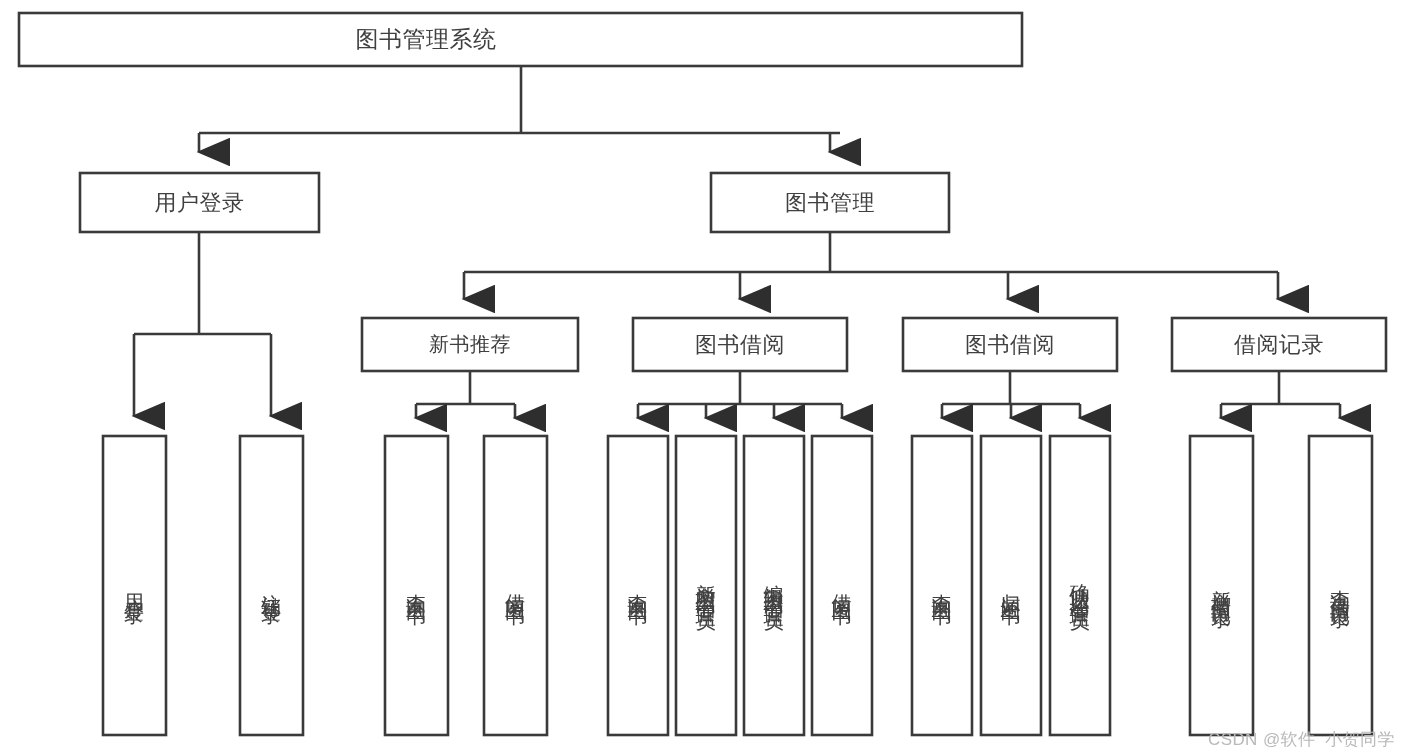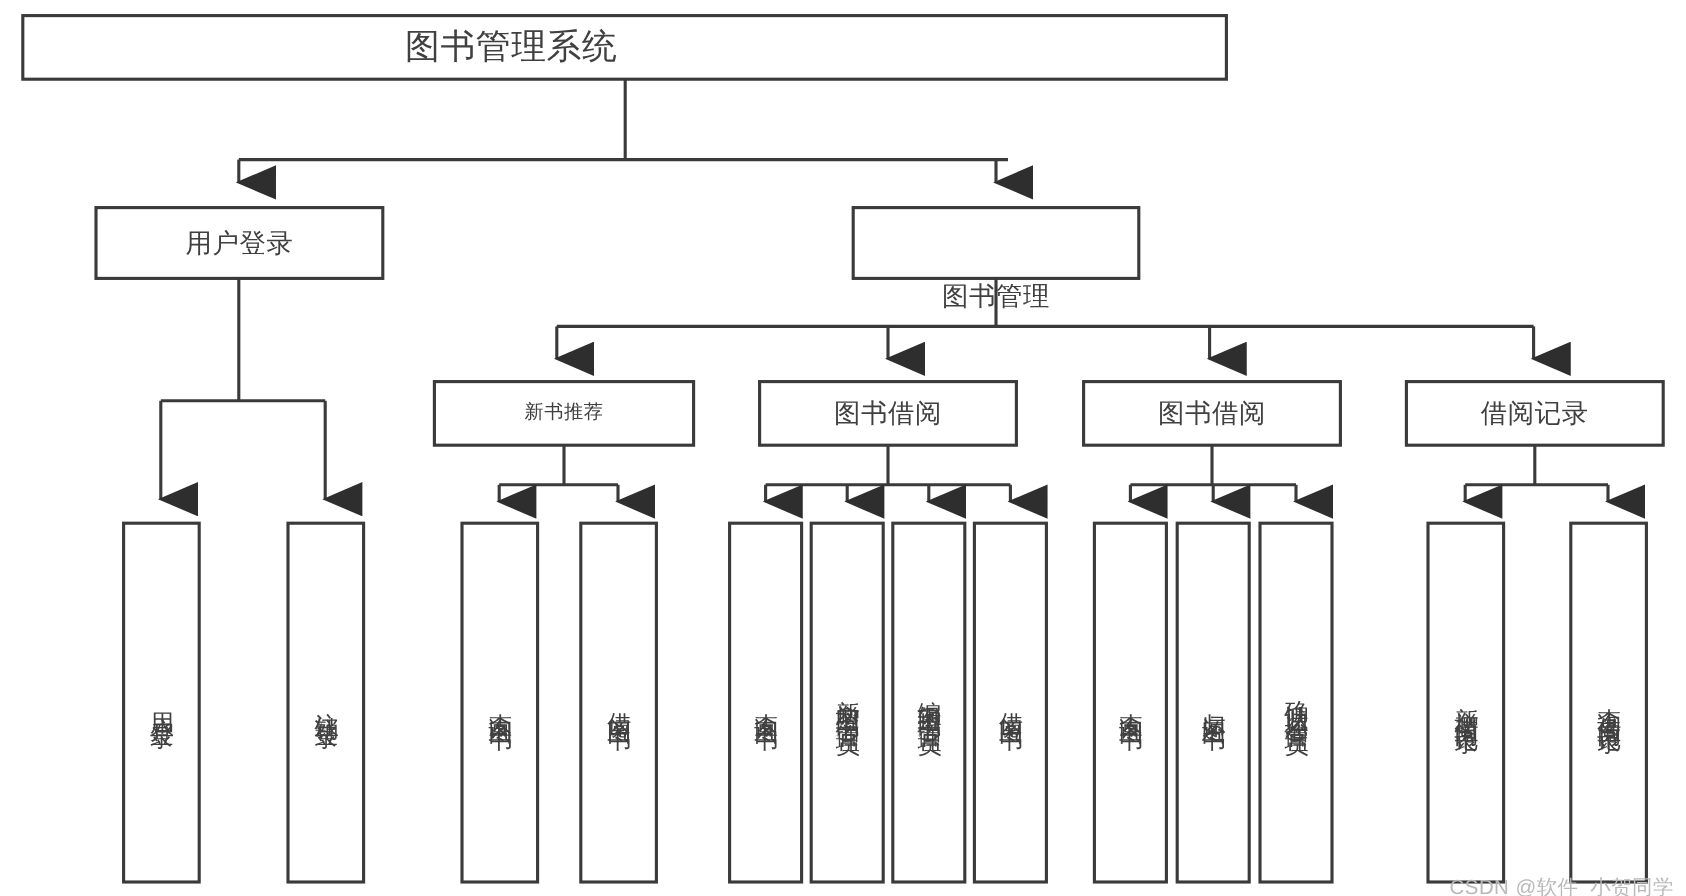--- a/index.html
+++ b/index.html
@@ -153,26 +153,26 @@
     <path class="connector" d="M 942 404 L 942 418" marker-end="url(#arrow)"></path>
     <path class="connector" d="M 1011 404 L 1011 418" marker-end="url(#arrow)"></path>
     <path class="connector" d="M 1080 404 L 1080 418" marker-end="url(#arrow)"></path>
 
     <path class="connector" d="M 1279 371 L 1279 404"></path>
     <path class="connector" d="M 1221 404 L 1340 404"></path>
     <path class="connector" d="M 1221 404 L 1221 418" marker-end="url(#arrow)"></path>
     <path class="connector" d="M 1340 404 L 1340 418" marker-end="url(#arrow)"></path>
   </svg>
 
-  <div class="node-label label-h" style="left:19px; top:13px; width:814px; height:53px; font-size:29px;">图书管理系统</div>
+  <div class="node-label label-h" style="left:19px; top:13px; width:814px; height:53px; font-size:23px;">图书管理系统</div>
 
   <div class="node-label label-h" style="left:80px; top:173px; width:239px; height:59px; font-size:22px;">用户登录</div>
-  <div class="node-label label-h" style="left:711px; top:173px; width:238px; height:59px; font-size:22px;margin-top:44px;">图书管理</div>
+  <div class="node-label label-h" style="left:711px; top:173px; width:238px; height:59px; font-size:22px;">图书管理</div>
 
-  <div class="node-label label-h" style="left:362px; top:318px; width:216px; height:53px; font-size:16px;">新书推荐</div>
+  <div class="node-label label-h" style="left:362px; top:318px; width:216px; height:53px; font-size:20px;">新书推荐</div>
   <div class="node-label label-h" style="left:633px; top:318px; width:214px; height:53px; font-size:22px;">图书借阅</div>
   <div class="node-label label-h" style="left:903px; top:318px; width:214px; height:53px; font-size:22px;">图书借阅</div>
   <div class="node-label label-h" style="left:1172px; top:318px; width:214px; height:53px; font-size:22px;font-family:Liberation Serif, serif;">借阅记录</div>
 
   <div class="node-label label-v" style="left:103px; top:436px; width:63px; height:299px;">用户登录</div>
   <div class="node-label label-v" style="left:240px; top:436px; width:63px; height:299px;">注销登录</div>
 
   <div class="node-label label-v" style="left:385px; top:436px; width:63px; height:299px;">查询图书</div>
   <div class="node-label label-v" style="left:484px; top:436px; width:63px; height:299px;">借阅图书</div>
 

